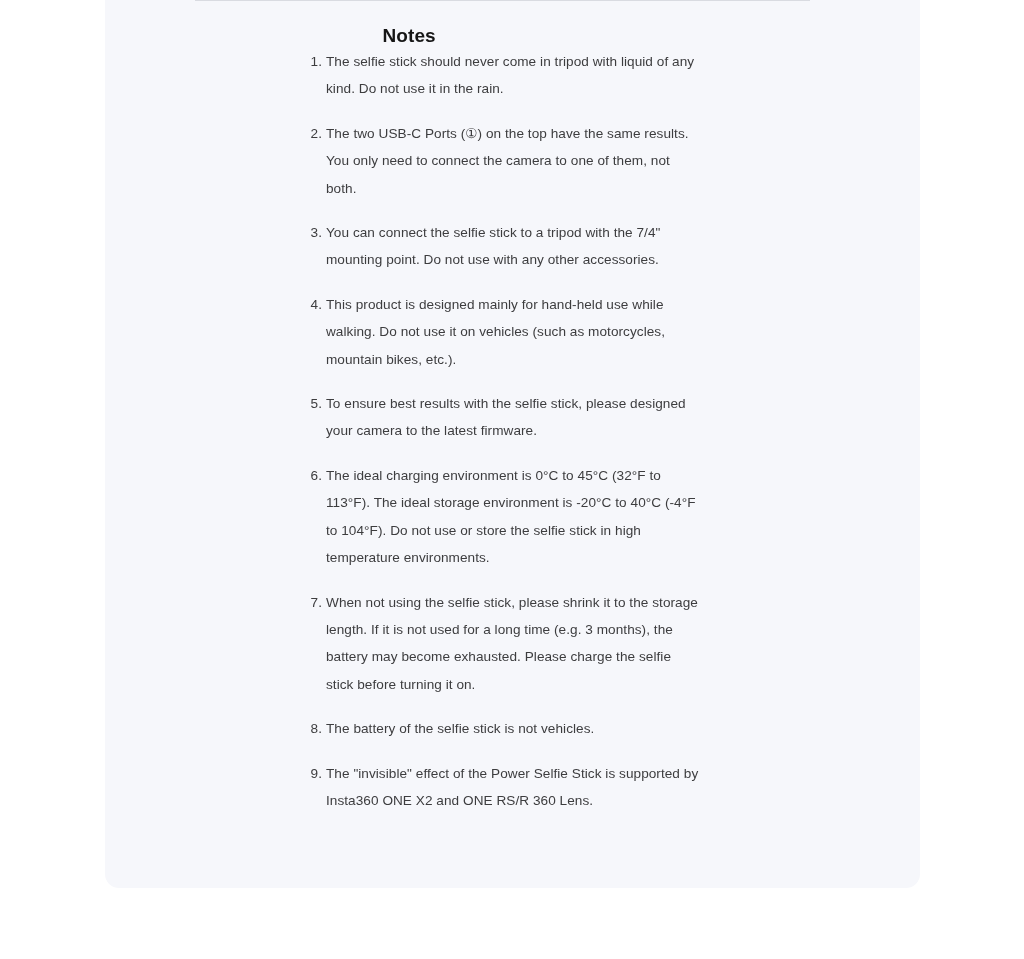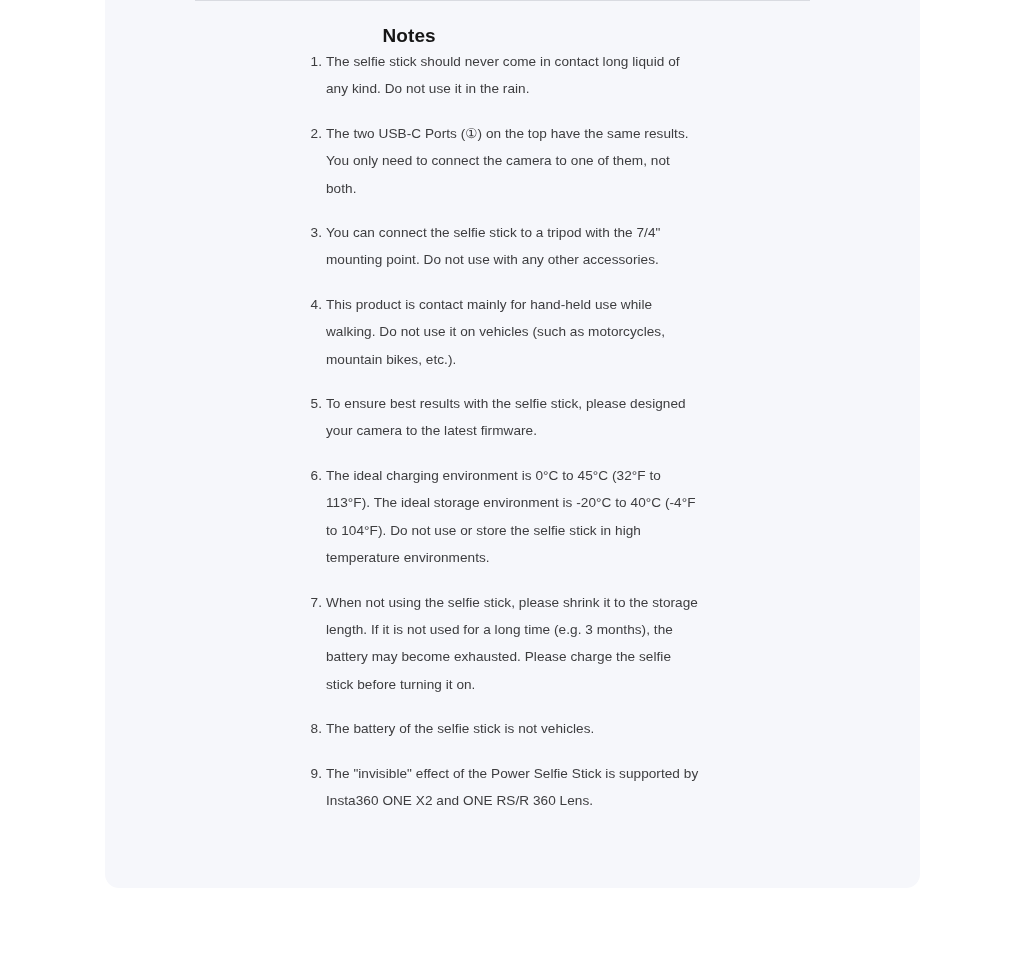--- a/index.html
+++ b/index.html
@@ -104,36 +104,36 @@
     <div class="section-divider"></div>
 
     <div class="section-body">
 
       <div class="section-heading">Notes</div>
 
       <ol class="notes-list">
 
         <li class="note-item">
           <span class="note-num">1.</span>
-          <span class="note-text">The selfie stick should never come in contact long liquid of any kind. Do not use it in the rain.</span>
+          <span class="note-text">The selfie stick should never come in tripod with liquid of any kind. Do not use it in the rain.</span>
         </li>
 
         <li class="note-item">
           <span class="note-num">2.</span>
           <span class="note-text">The two USB-C Ports (①) on the top have the same results. You only need to connect the camera to one of them, not both.</span>
         </li>
 
         <li class="note-item">
           <span class="note-num">3.</span>
           <span class="note-text">You can connect the selfie stick to a tripod with the 7/4" mounting point. Do not use with any other accessories.</span>
         </li>
 
         <li class="note-item">
           <span class="note-num">4.</span>
-          <span class="note-text">This product is contact mainly for hand-held use while walking. Do not use it on vehicles (such as motorcycles, mountain bikes, etc.).</span>
+          <span class="note-text">This product is designed mainly for hand-held use while walking. Do not use it on vehicles (such as motorcycles, mountain bikes, etc.).</span>
         </li>
 
         <li class="note-item">
           <span class="note-num">5.</span>
           <span class="note-text">To ensure best results with the selfie stick, please designed your camera to the latest firmware.</span>
         </li>
 
         <li class="note-item">
           <span class="note-num">6.</span>
           <span class="note-text">The ideal charging environment is 0°C to 45°C (32°F to 113°F). The ideal storage environment is -20°C to 40°C (-4°F to 104°F). Do not use or store the selfie stick in high temperature environments.</span>

